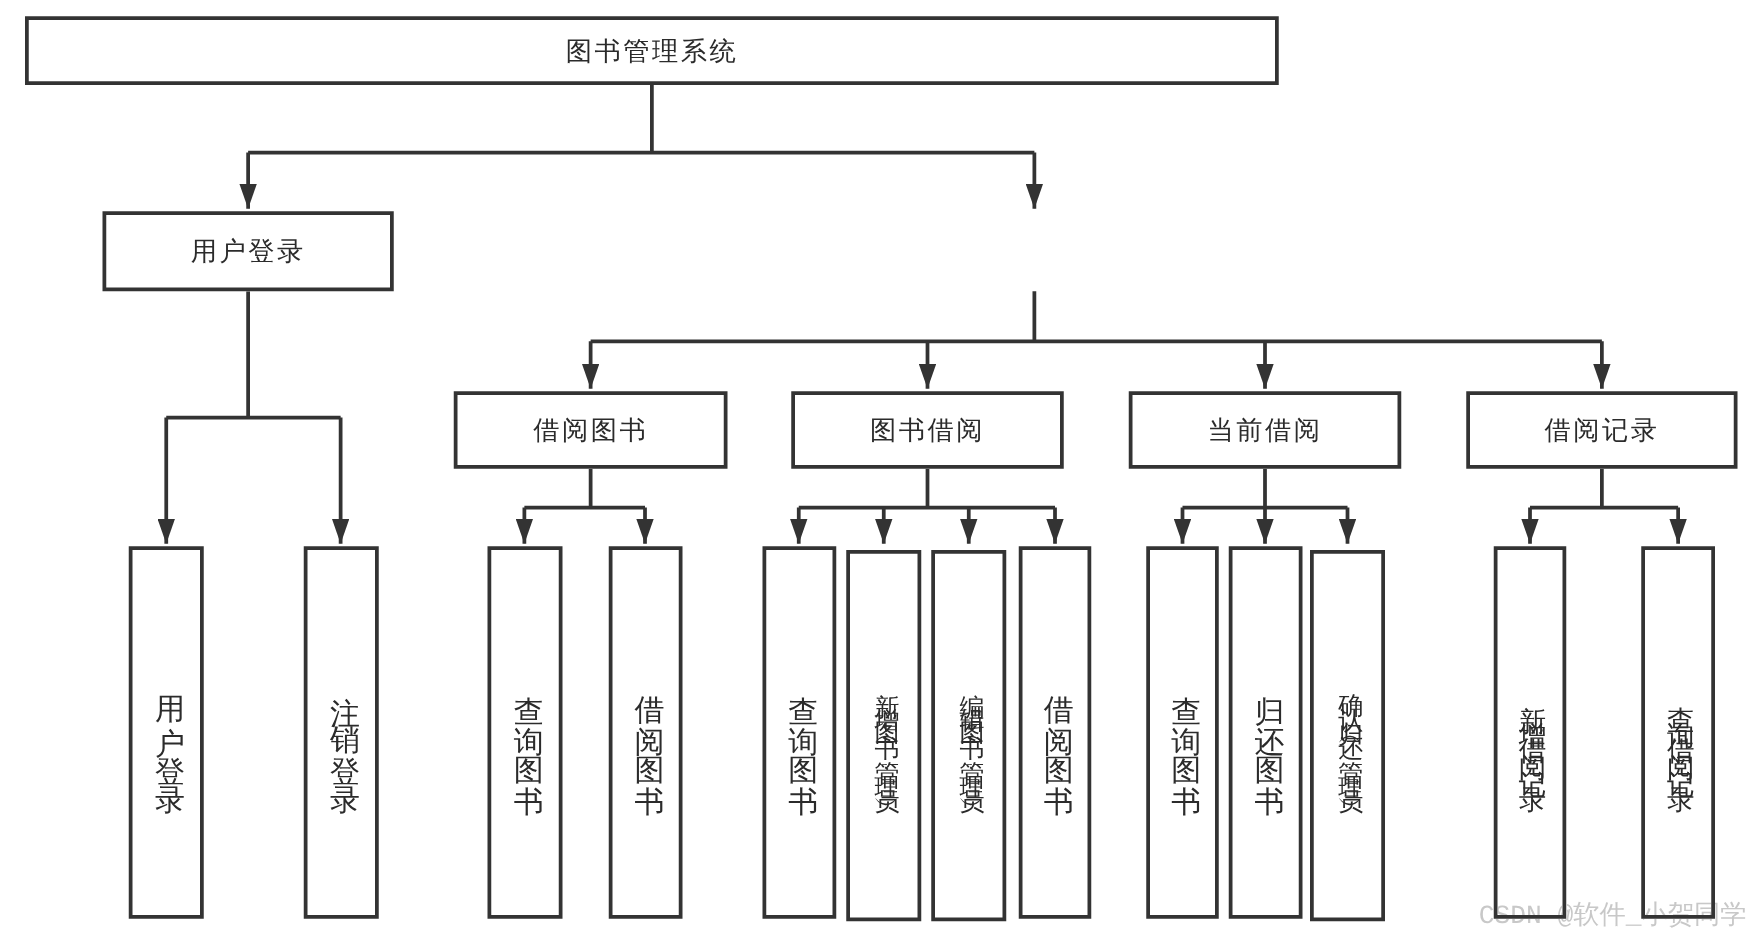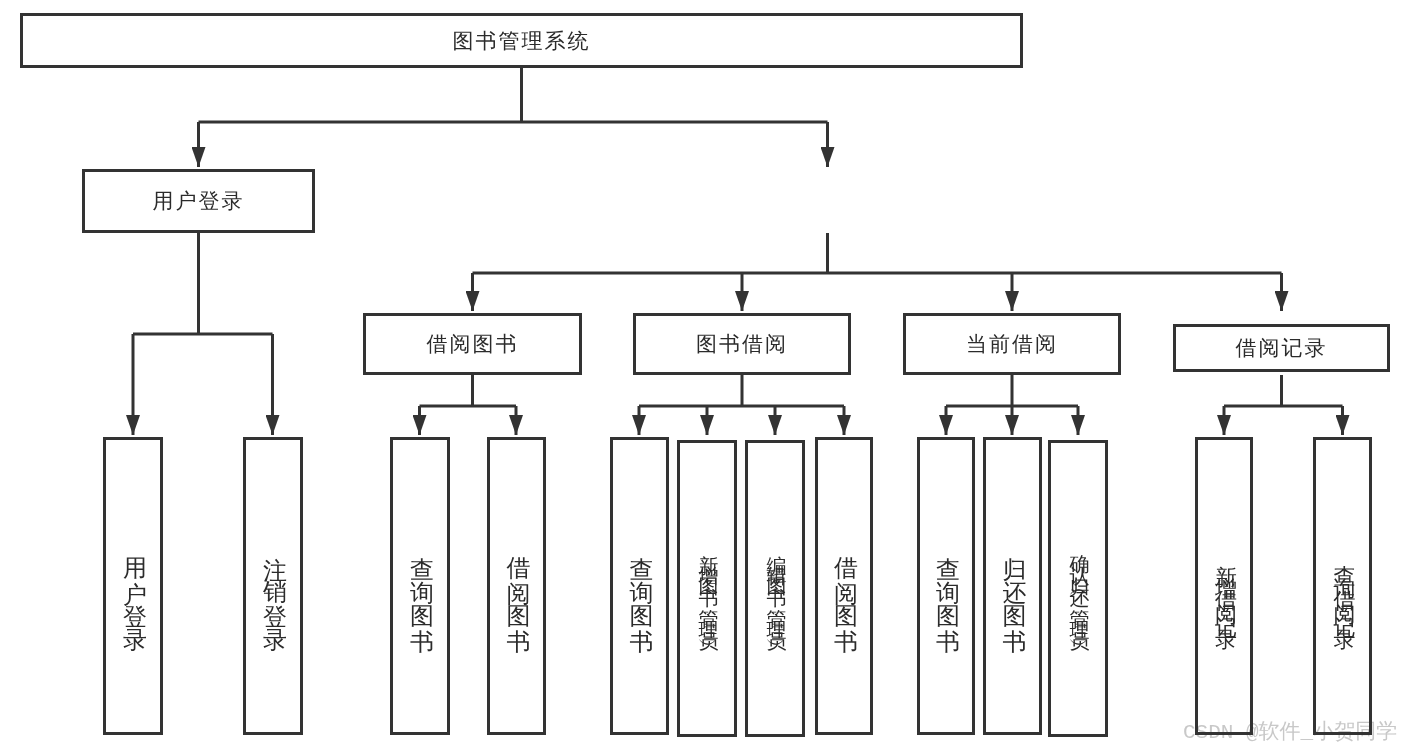--- a/index.html
+++ b/index.html
@@ -105,21 +105,21 @@
 
   <div class="node h-node" style="left:363px;top:313px;width:219px;height:62px">
     <span>借阅图书</span>
   </div>
   <div class="node h-node" style="left:903px;top:313px;width:218px;height:62px">
     <span>当前借阅</span>
   </div>
   <div class="node h-node" style="left:633px;top:313px;width:218px;height:62px">
     <span>图书借阅</span>
   </div>
-  <div class="node h-node" style="left:1173px;top:324px;width:217px;height:48px">
+  <div class="node h-node" style="left:1173px;top:313px;width:217px;height:62px">
     <span>借阅记录</span>
   </div>
 
   <div class="node v-node len4" style="left:103px;top:437px;width:60px;height:298px">
     <span>用户登录</span>
   </div>
   <div class="node v-node len4" style="left:243px;top:437px;width:60px;height:298px">
     <span>注销登录</span>
   </div>
 

